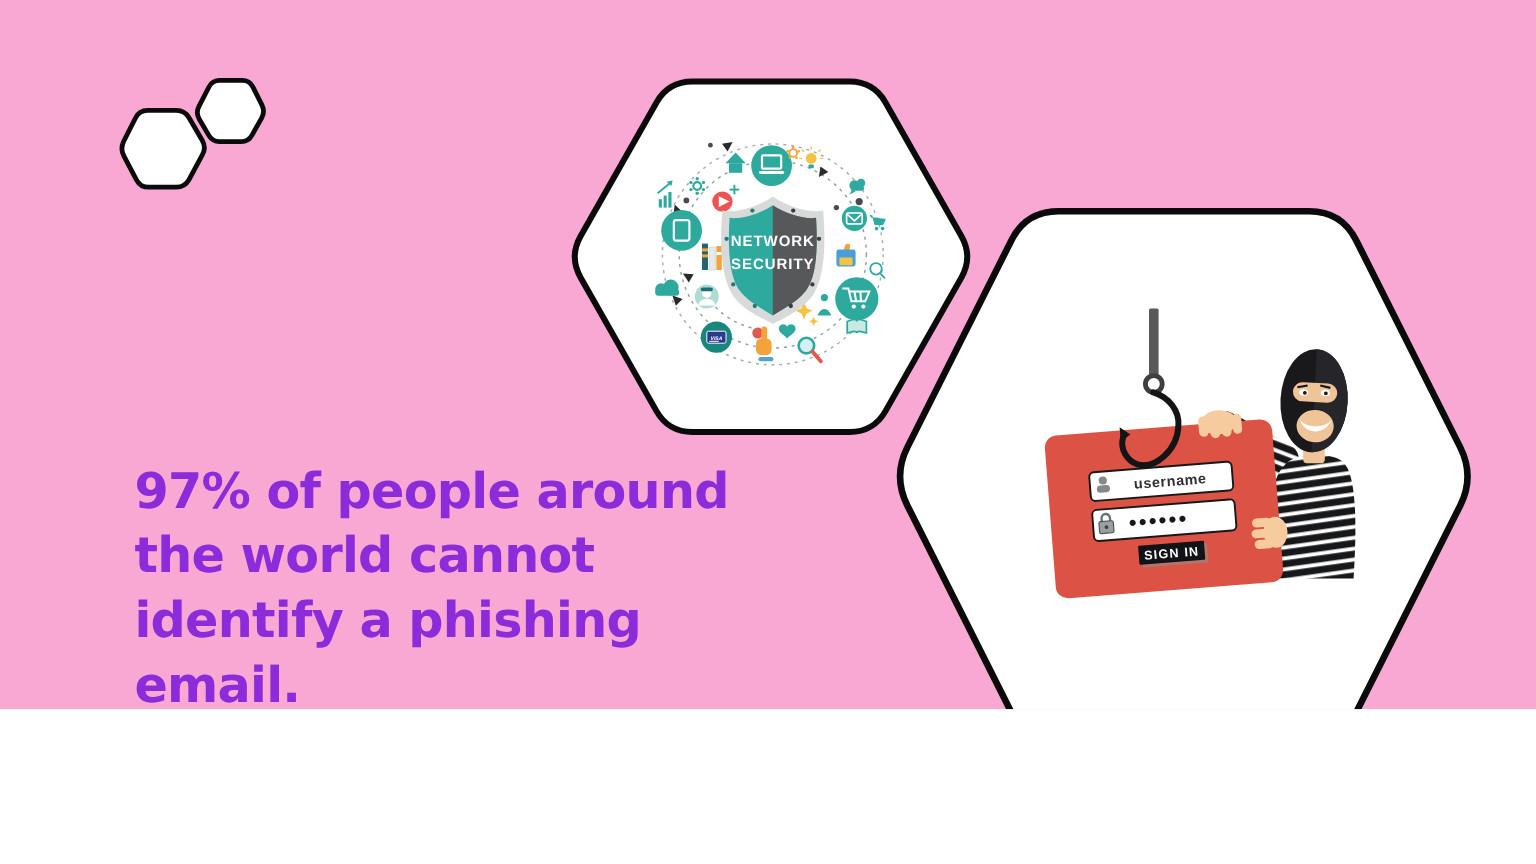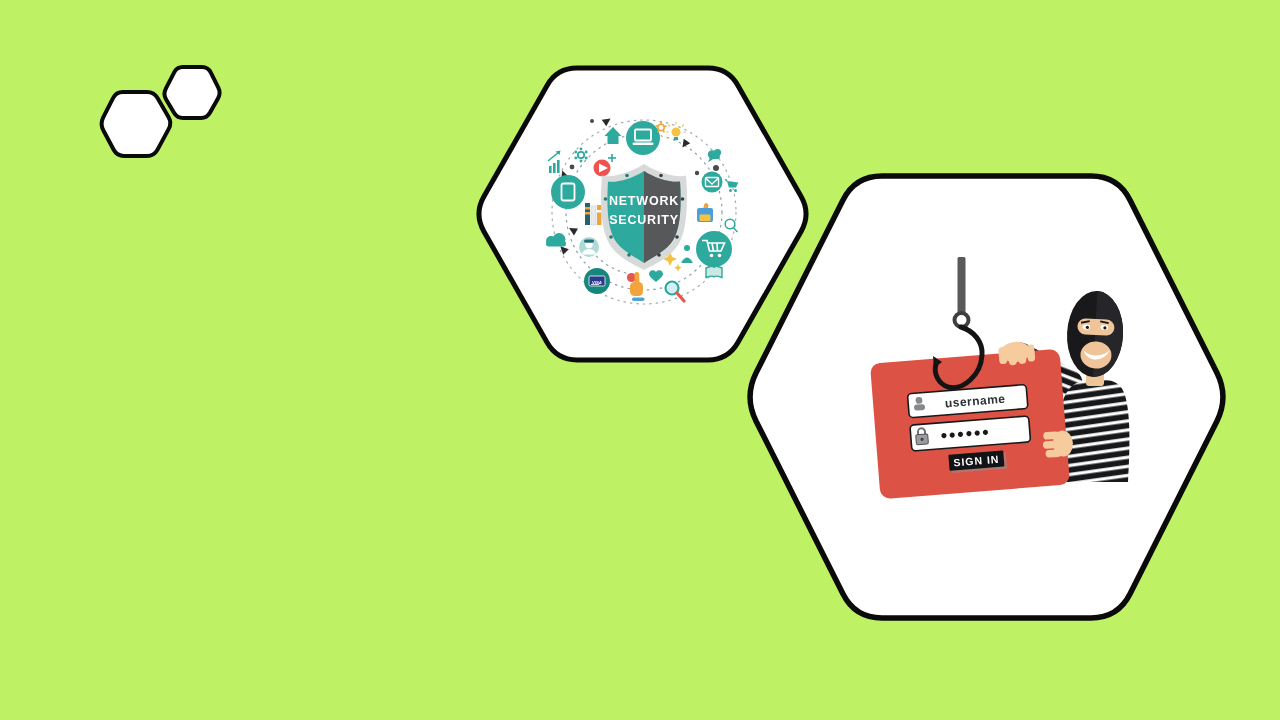--- a/index.html
+++ b/index.html
@@ -1,16 +1,16 @@
 <!DOCTYPE html>
 <html><head>
 <meta charset="utf-8">
 <style>
   html,body{margin:0;padding:0;background:#ffffff;}
-  #canvas{position:relative;width:1280px;height:720px;background:#bef264;overflow:hidden;
+  #canvas{position:relative;width:1280px;height:591px;background:#f9a8d4;overflow:hidden;
           font-family:"DejaVu Sans","Liberation Sans",sans-serif;}
   #scene{position:absolute;left:0;top:0;}
   #headline{position:absolute;left:112px;top:382px;width:580px;
             font-family:"DejaVu Sans","Liberation Sans",sans-serif;
             font-weight:bold;font-size:41px;line-height:54px;letter-spacing:-0.6px;
             color:#8b2bd9;white-space:pre-line;}
   svg text{font-family:"Liberation Sans","DejaVu Sans",sans-serif;}
 </style>
 </head>
 <body>
@@ -271,14 +271,18 @@
     </g>
     <g transform="rotate(-4 1056 445)" fill="#f6cb9e">
       <ellipse cx="1063" cy="444" rx="10" ry="13"></ellipse>
       <rect x="1044" y="431.5" width="16" height="7.5" rx="3.7"></rect>
       <rect x="1043" y="440.5" width="18" height="7.5" rx="3.7"></rect>
       <rect x="1045" y="449.5" width="16" height="7.5" rx="3.7"></rect>
     </g>
   </g>
 </svg>
 
+<div id="headline">97% of people around
+the world cannot
+identify a phishing
+email.</div>
 
 </div>
 
 </body></html>

